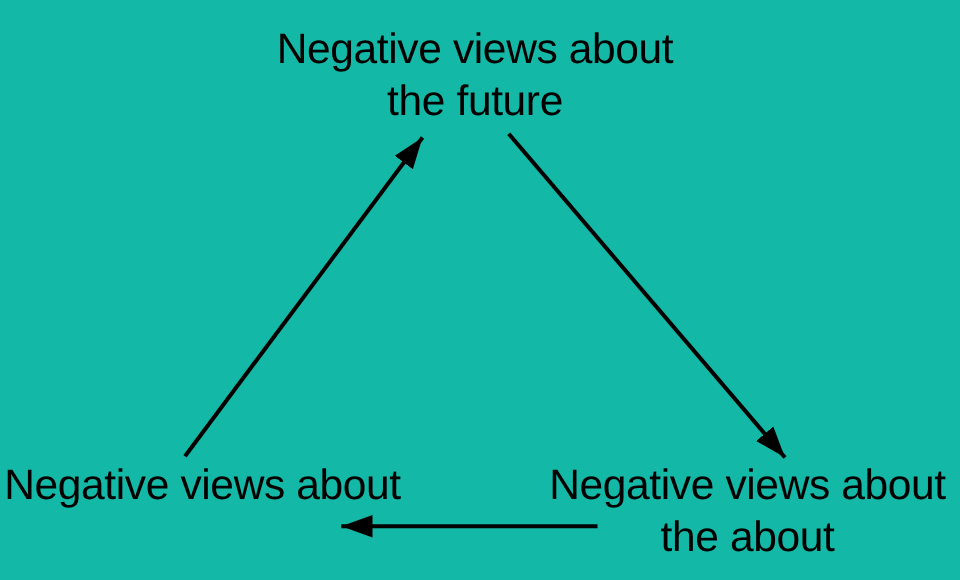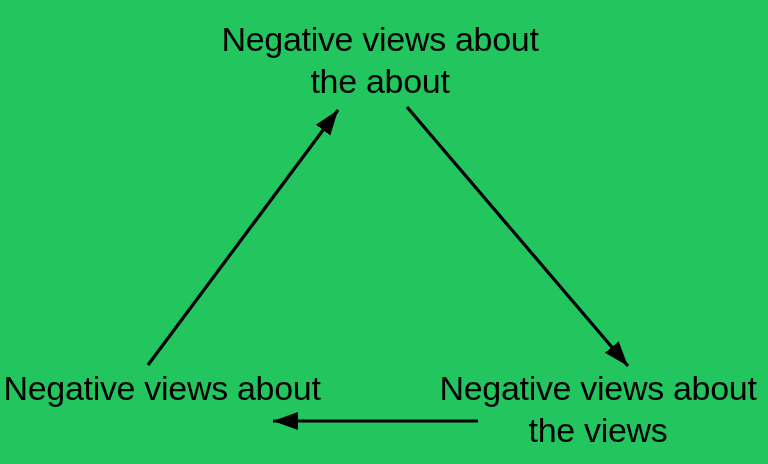--- a/index.html
+++ b/index.html
@@ -4,21 +4,21 @@
 <style>
   html, body {
     margin: 0;
     padding: 0;
     background: #ffffff;
   }
   .canvas {
     position: relative;
     width: 768px;
     height: 464px;
-    background: #22c55e;
+    background: #14b8a6;
     overflow: hidden;
     font-family: "Liberation Sans", sans-serif;
     color: #000000;
   }
   .arrows-layer {
     position: absolute;
     left: 0;
     top: 0;
     width: 768px;
     height: 464px;
@@ -49,25 +49,25 @@
         <path d="M0,1 L25,10 L0,19 Z" fill="#000000"></path>
       </marker>
     </defs>
     <line x1="148" y1="365" x2="338" y2="110" stroke="#000000" stroke-width="3.2" marker-end="url(#ah)"></line>
     <line x1="407" y1="107" x2="628" y2="366" stroke="#000000" stroke-width="3.2" marker-end="url(#ah)"></line>
     <line x1="478" y1="421" x2="273" y2="421" stroke="#000000" stroke-width="3.2" marker-end="url(#ah)"></line>
   </svg>
 
   <div class="node node-world">
     <span class="line">Negative views about</span>
-    <span class="line">the about</span>
+    <span class="line">the future</span>
   </div>
 
   <div class="node node-oneself">
     <span class="line">Negative views about</span>
   </div>
 
   <div class="node node-future">
     <span class="line">Negative views about</span>
-    <span class="line">the views</span>
+    <span class="line">the about</span>
   </div>
 
 </div>
 
 </body></html>

